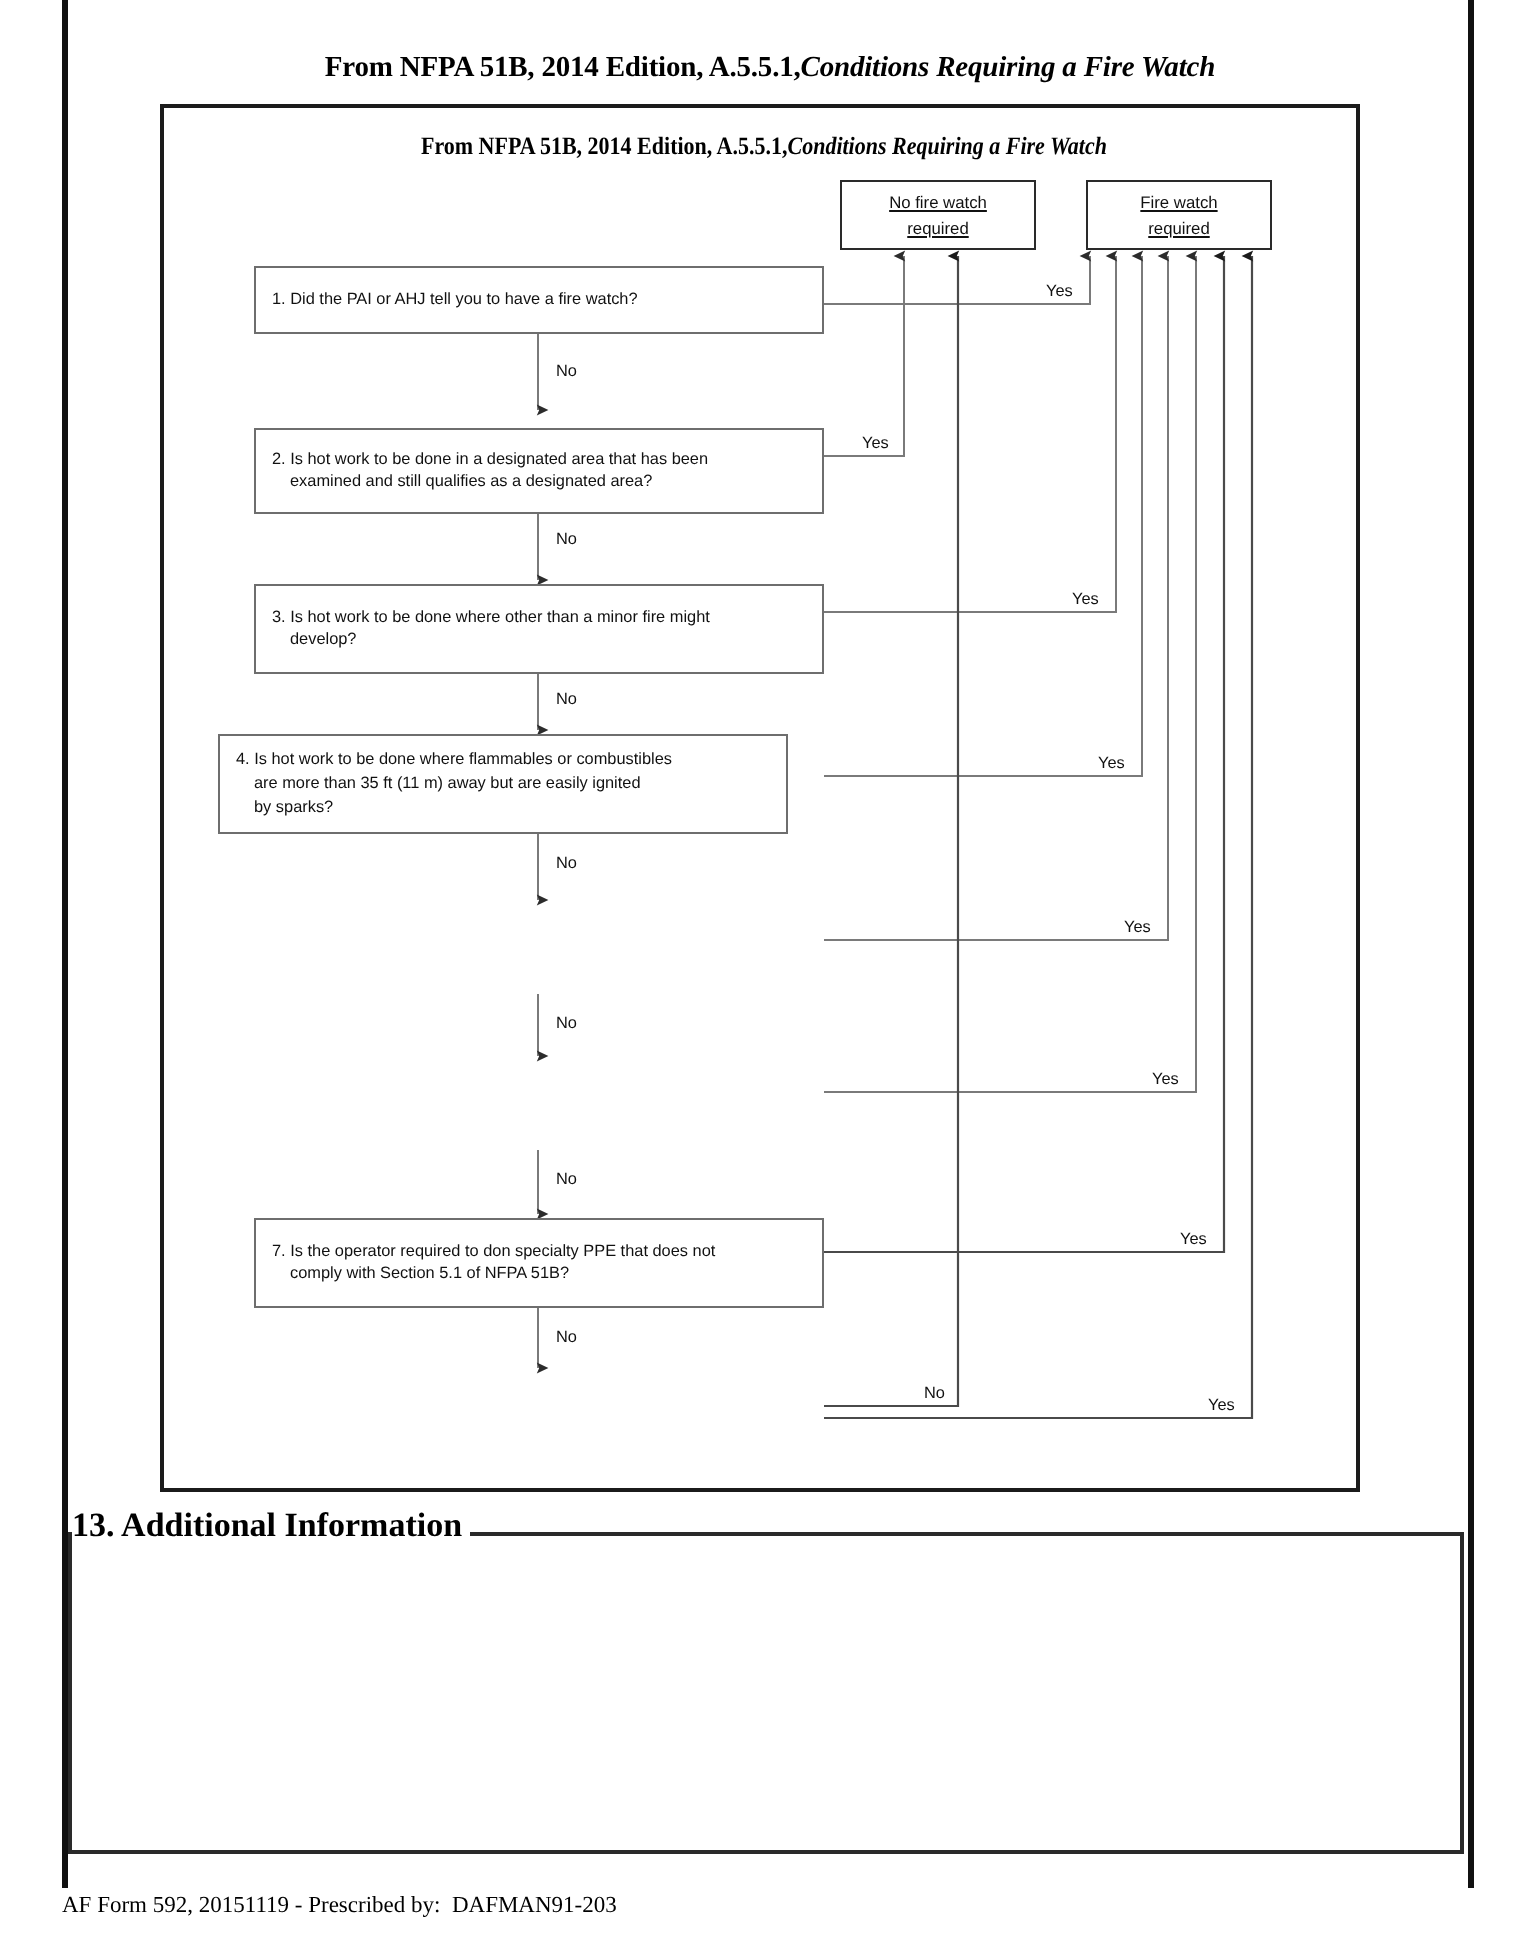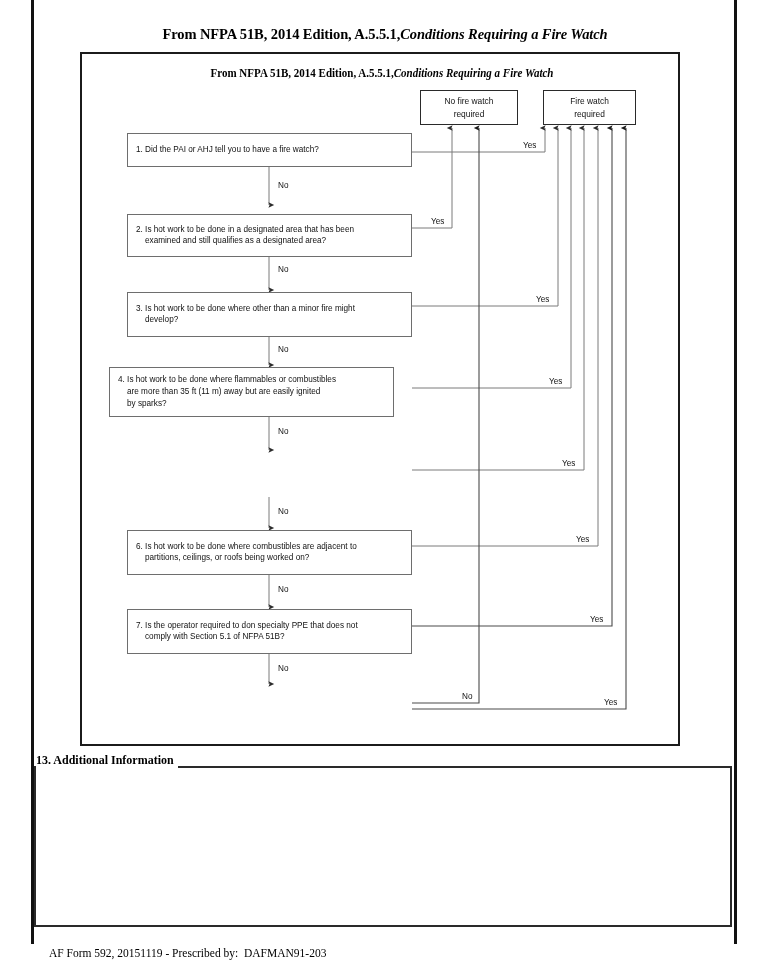--- a/index.html
+++ b/index.html
@@ -88,20 +88,21 @@
 
   
   .node {
     position: absolute;
     box-sizing: border-box;
     border: 1px solid #6e6e6e;
     background: #ffffff;
     font-size: 8.2px;
     line-height: 1.45;
     color: #111111;
+    text-decoration: underline;
   }
   .node.terminal {
     border: 1px solid #2a2a2a;
     display: flex;
     align-items: center;
     justify-content: center;
     text-align: center;
     font-size: 8.4px;
   }
   .node .qtext {
@@ -124,38 +125,38 @@
     padding: 0 1px;
     line-height: 1;
   }
 
   
   .addl-label {
     position: absolute;
     left: 36px; top: 753px;
     font-family: "Liberation Serif", serif;
     font-weight: bold;
-    font-size: 12px;
+    font-size: 17px;
     background: #ffffff;
     padding-right: 4px;
     z-index: 3;
   }
   .addl-box {
     position: absolute;
     left: 34px; top: 766px;
     width: 698px; height: 161px;
     border: 2px solid #2a2a2a;
     background: #ffffff;
     box-sizing: border-box;
   }
 
   
   .footer {
     position: absolute;
-    left: 49px; top: 947px;
+    left: 31px; top: 947px;
     font-family: "Liberation Serif", serif;
     font-size: 11.5px;
     color: #000000;
     white-space: pre;
   }
 </style>
 </head>
 <body>
 
 <div class="page">
@@ -243,24 +244,20 @@
 develop?</div>
   </div>
 
   <div class="node" style="left:109px; top:367px; width:285px; height:50px;">
     <div class="qtext">4. Is hot work to be done where flammables or combustibles
 are more than 35 ft (11 m) away but are easily ignited
 by sparks?</div>
   </div>
 
 
-  <div class="node" style="left:127px; top:530px; width:285px; height:45px;">
-    <div class="qtext">6. Is hot work to be done where combustibles are adjacent to
-partitions, ceilings, or roofs being worked on?</div>
-  </div>
 
   <div class="node" style="left:127px; top:609px; width:285px; height:45px;">
     <div class="qtext">7. Is the operator required to don specialty PPE that does not
 comply with Section 5.1 of NFPA 51B?</div>
   </div>
 
 
   <div class="edge-label" style="left:277px; top:182px;">No</div>
   <div class="edge-label" style="left:277px; top:266px;">No</div>
   <div class="edge-label" style="left:277px; top:346px;">No</div>

